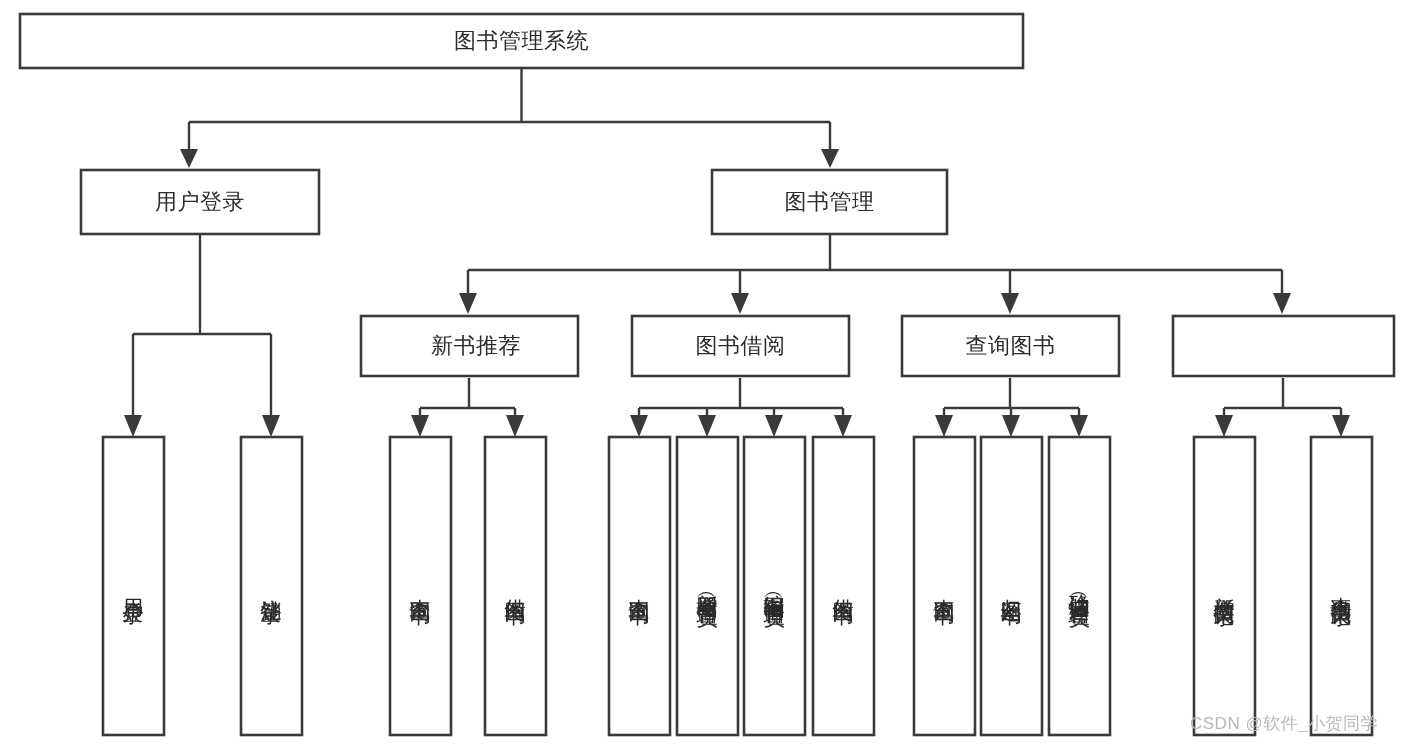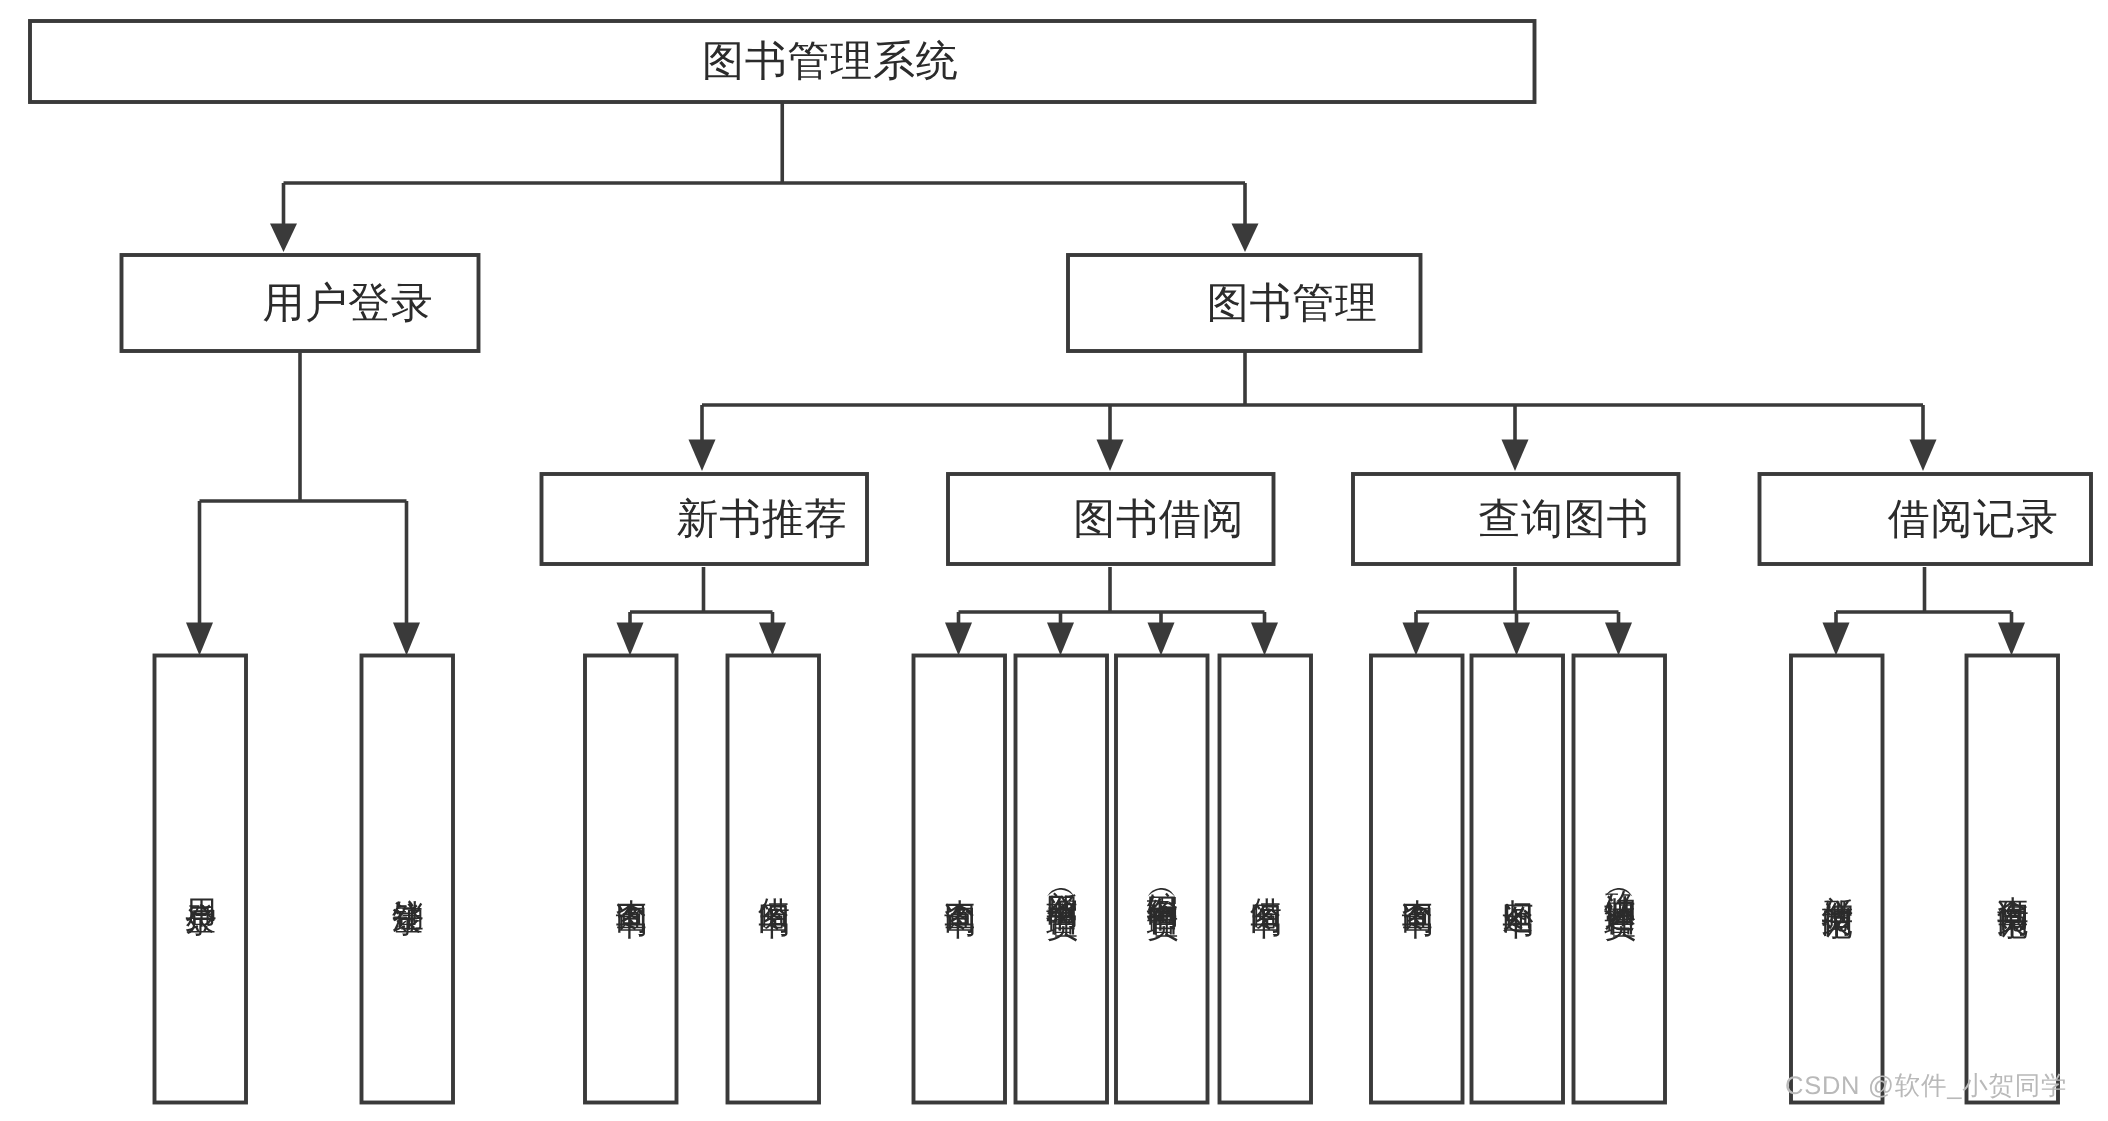--- a/index.html
+++ b/index.html
@@ -39,25 +39,24 @@
   .arrow-head {
     fill: #3a3a3a;
     stroke: none;
   }
   .node-label-h {
     position: absolute;
     display: flex;
     align-items: center;
     justify-content: center;
     color: #2b2b2b;
-    font-size: 28px;
+    font-size: 22px;
     letter-spacing: 0.5px;
     white-space: nowrap;
     pointer-events: none;
-    margin-left: 32px;
   }
   .node-label-v {
     position: absolute;
     display: flex;
     align-items: center;
     justify-content: center;
     color: #2b2b2b;
     font-size: 21px;
     writing-mode: vertical-rl;
     text-orientation: upright;
@@ -189,21 +188,20 @@
   </svg>
 
   <div class="node-label-h" style="left:20px; top:14px; width:1003px; height:54px;">图书管理系统</div>
 
   <div class="node-label-h" style="left:81px; top:170px; width:238px; height:64px;">用户登录</div>
   <div class="node-label-h" style="left:712px; top:170px; width:235px; height:64px;text-align:center;">图书管理</div>
 
   <div class="node-label-h" style="left:361px; top:316px; width:230px; height:60px;">新书推荐</div>
   <div class="node-label-h" style="left:632px; top:316px; width:217px; height:60px;text-align:right;">图书借阅</div>
   <div class="node-label-h" style="left:902px; top:316px; width:217px; height:60px;">查询图书</div>
-  <div class="node-label-h" style="left:1173px; top:316px; width:221px; height:60px;">借阅记录</div>
 
   <div class="node-label-v" style="left:103px; top:437px; width:61px; height:298px;">用户登录</div>
   <div class="node-label-v" style="left:241px; top:437px; width:61px; height:298px;">注销登录</div>
 
   <div class="node-label-v" style="left:390px; top:437px; width:61px; height:298px;">查询图书</div>
   <div class="node-label-v" style="left:485px; top:437px; width:61px; height:298px;">借阅图书</div>
 
   <div class="node-label-v" style="left:609px; top:437px; width:61px; height:298px;">查询图书</div>
   <div class="node-label-v" style="left:677px; top:437px; width:61px; height:298px;">新增图书（管理员）</div>
   <div class="node-label-v" style="left:744px; top:437px; width:61px; height:298px;">编辑图书（管理员）</div>

